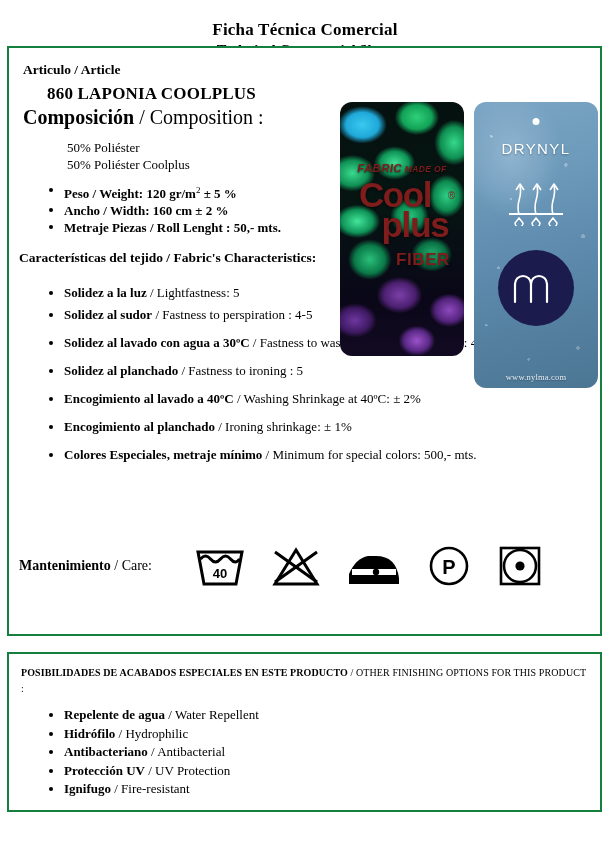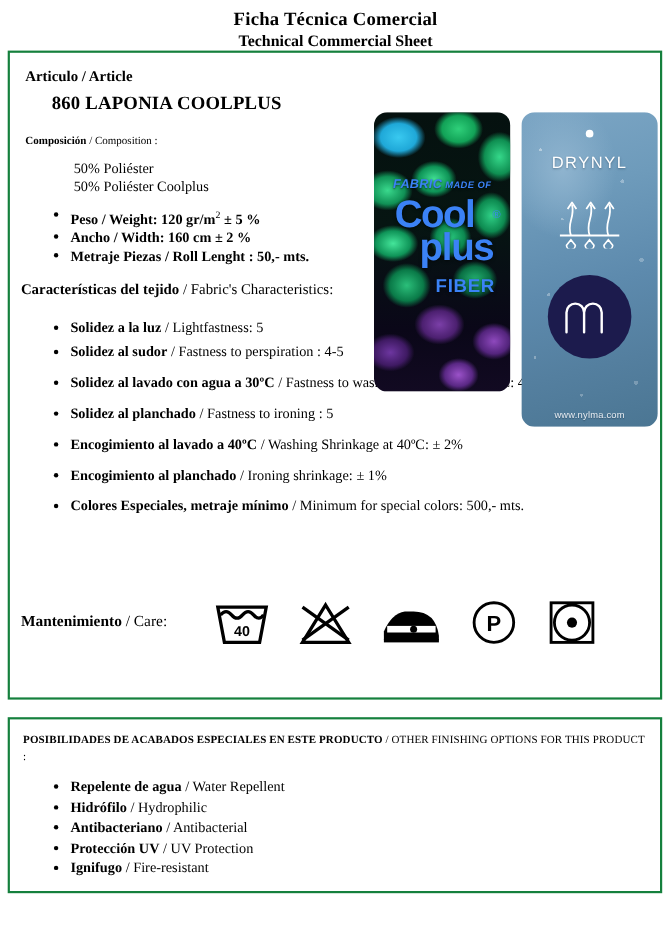--- a/index.html
+++ b/index.html
@@ -6,21 +6,21 @@
   body {
     width: 610px; height: 851px;
     background: #ffffff;
     font-family: "Liberation Serif", "DejaVu Serif", serif;
     color: #000000;
     position: relative;
     overflow: hidden;
   }
 
   
-  .doc-header { text-align: center; padding-top: 8px; }
+  .doc-header { text-align: center; padding-top: 20px; }
   .doc-header .t1 {
     font-size: 17px; font-weight: bold; letter-spacing: .2px; line-height: 20px;
   }
   .doc-header .t2 {
     font-size: 14.5px; font-weight: bold; line-height: 18px; margin-top: 1px;
   }
 
   
   .box {
     position: absolute;
@@ -30,21 +30,21 @@
   #main-box { left: 7px; top: 46px; width: 595px; height: 590px; }
   #finishing-box { left: 7px; top: 652px; width: 595px; height: 160px; }
 
   
   .article-label { font-size: 13.5px; font-weight: bold; margin: 14px 0 0 14px; }
   .article-name {
     font-size: 17px; font-weight: bold; margin: 6px 0 0 38px; letter-spacing: .2px;
   }
 
   .composition-title {
-    font-size: 10px; font-weight: bold; margin: 19px 0 0 14px;
+    font-size: 20px; font-weight: bold; margin: 2px 0 0 14px;
   }
   .composition-title .reg { font-weight: normal; }
   .comp-list { margin: 11px 0 0 58px; font-size: 13px; line-height: 16.5px; }
 
   
   ul.bullets { list-style: none; }
   ul.bullets li {
     position: relative;
     padding-left: 17px;
     font-size: 13px;
@@ -57,21 +57,21 @@
     background: #000;
     border-radius: 50%;
   }
   .b { font-weight: bold; }
   .n { font-weight: normal; }
 
   #spec-list { margin: 9px 0 0 38px; line-height: 17px; }
   #spec-list li { white-space: nowrap; }
 
   .sec-title { font-size: 13.5px; font-weight: bold; margin: 14px 0 0 10px; }
-  .sec-title .reg { font-weight: normal; }
+  .sec-title .reg { font-weight: bold; }
 
   #char-list { margin: 19px 0 0 38px; }
   #char-list li { margin-top: 7px; line-height: 15px; }
   #char-list li.gap { margin-top: 13px; }
 
   sup.deg { font-size: 9px; vertical-align: super; }
 
   
   .care-row {
     position: absolute; left: 10px; top: 492px;
@@ -120,21 +120,21 @@
       radial-gradient(ellipse 30px 22px at 14% 47%, #44e59a 0%, #0f9458 52%, rgba(8,20,14,0) 76%),
       radial-gradient(ellipse 25px 24px at 56% 45%, #2ac97f 0%, #0c8850 52%, rgba(8,20,14,0) 76%),
       radial-gradient(ellipse 28px 26px at 24% 62%, #2bbf7a 0%, #0a7a48 54%, rgba(8,20,14,0) 78%),
       radial-gradient(ellipse 26px 22px at 74% 60%, #25b372 0%, #0a7044 54%, rgba(8,20,14,0) 78%),
       radial-gradient(ellipse 30px 24px at 48% 76%, #7b3fa8 0%, #4c2070 52%, rgba(12,8,20,0) 76%),
       radial-gradient(ellipse 26px 22px at 88% 82%, #8e49bd 0%, #53247c 52%, rgba(12,8,20,0) 76%),
       radial-gradient(ellipse 28px 22px at 12% 86%, #6d36a0 0%, #3f1a63 54%, rgba(12,8,20,0) 78%),
       radial-gradient(ellipse 24px 20px at 62% 94%, #9b52c9 0%, #5a2885 52%, rgba(12,8,20,0) 76%),
       linear-gradient(180deg, #05110f 0%, #061512 40%, #0a0718 78%, #120a22 100%);
   }
-  .cool-text { position: absolute; inset: 0; color: #3b82f6; }
+  .cool-text { position: absolute; inset: 0; color: #7f1d1d; }
   .cool-made {
     position: absolute; top: 60px; left: 50%; transform: translateX(-50%);
     font-family: "Liberation Sans", sans-serif;
     font-style: italic; font-weight: bold; white-space: nowrap;
     font-size: 11.5px; letter-spacing: .3px;
     text-shadow: 0 1px 2px rgba(0,0,0,.65);
   }
   .cool-made .small { font-size: 8.5px; letter-spacing: .4px; }
   .cool-logo {
     position: absolute; top: 78px; left: 0; right: 0;
@@ -190,21 +190,21 @@
   .dry-icon { position: absolute; top: 72px; left: 50%; transform: translateX(-50%); }
   .dry-circle {
     position: absolute; top: 148px; left: 50%; transform: translateX(-50%);
     width: 76px; height: 76px; border-radius: 50%;
     background: #1c1b4d;
     display: flex; align-items: center; justify-content: center;
   }
   .dry-url {
     position: absolute; bottom: 6px; left: 0; right: 0;
     text-align: center; color: #e8eef4;
-    font-family: Liberation Sans, sans-serif;
+    font-family: Liberation Serif, serif;
     font-size: 8.5px; letter-spacing: .2px;
     text-shadow: 0 1px 1px rgba(20,40,60,.45);
     margin-top: 37px;
   }
 </style>
 </head>
 <body>
 
 <div class="doc-header">
   <div class="t1">Ficha Técnica Comercial</div>

